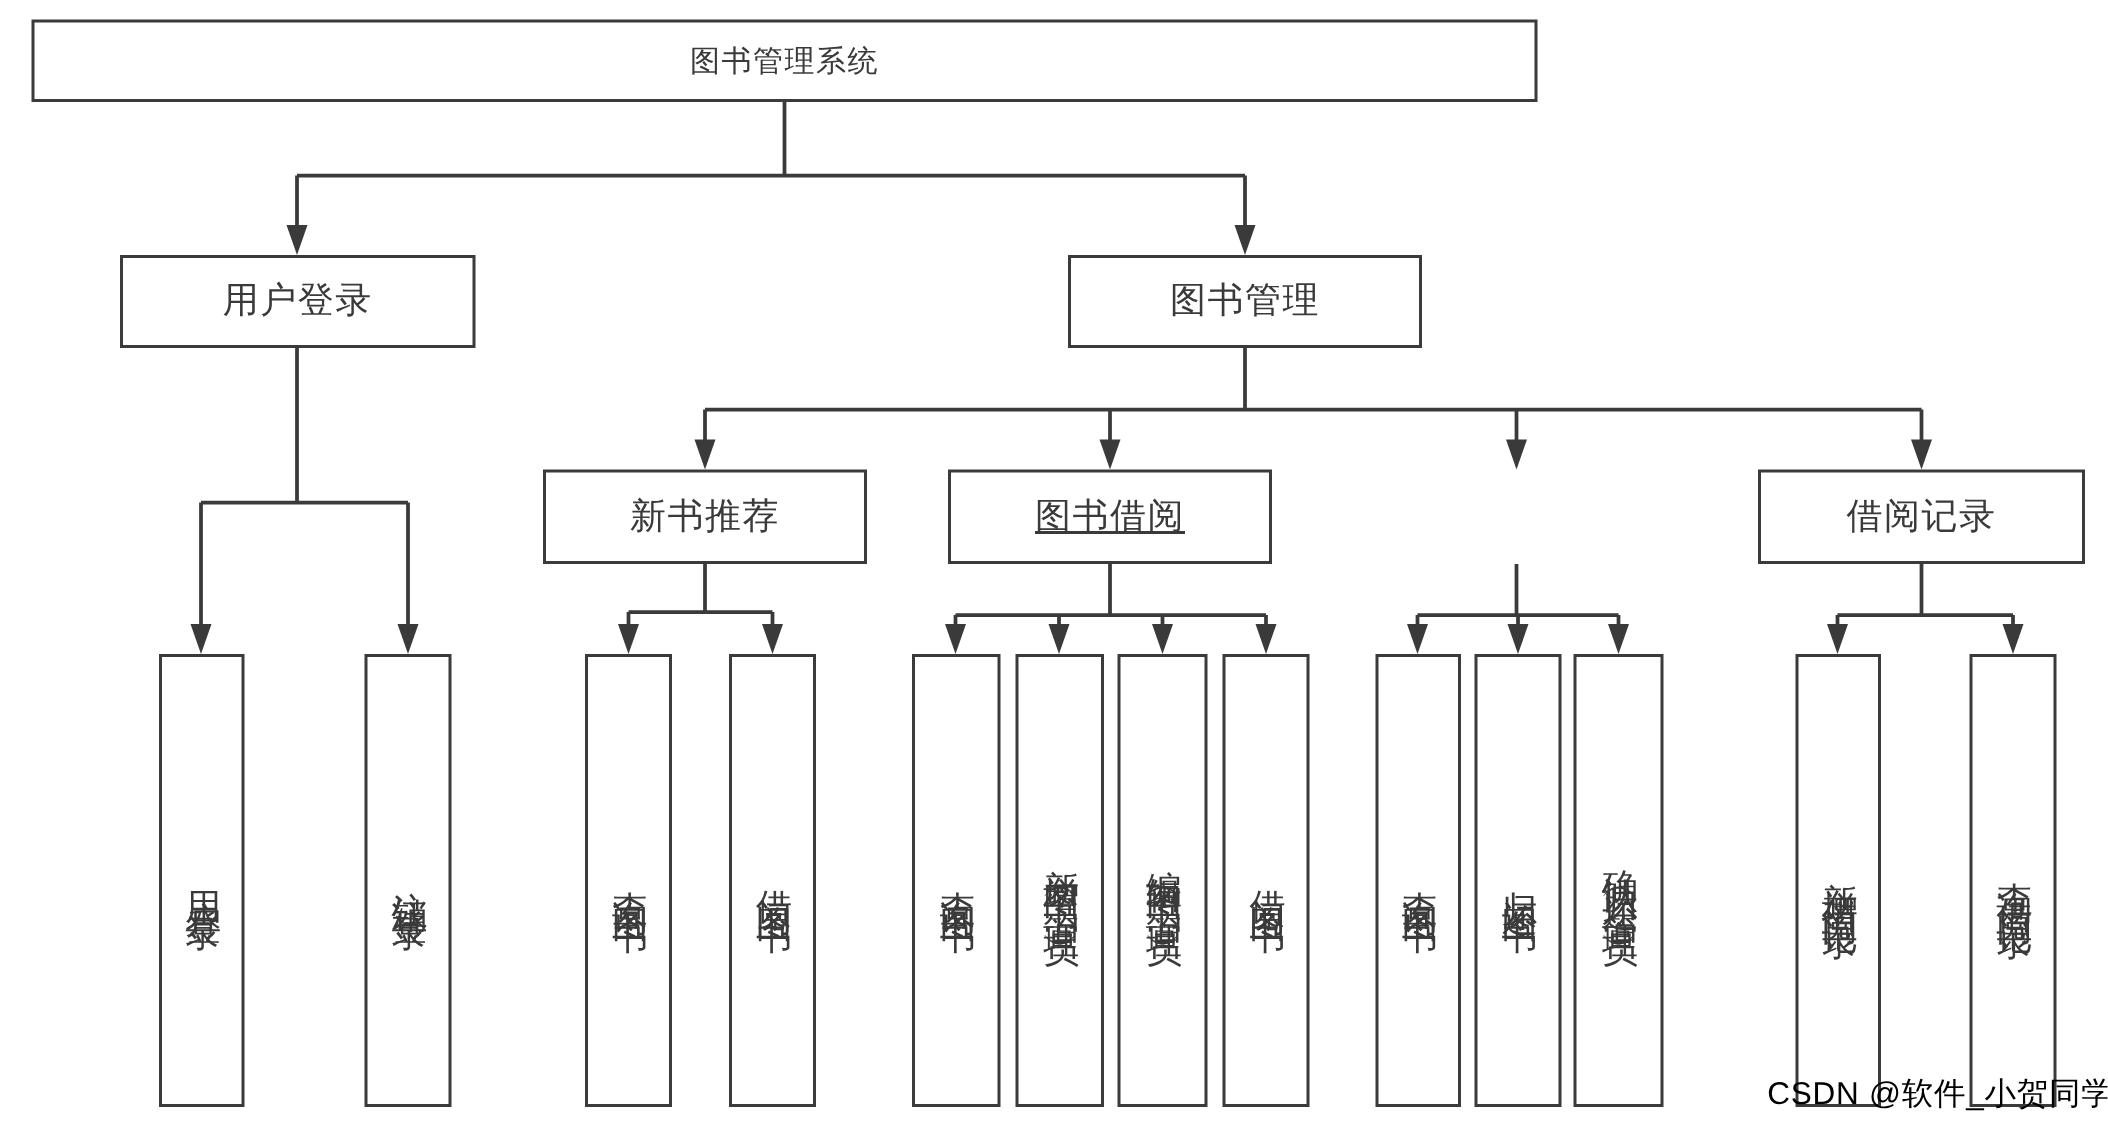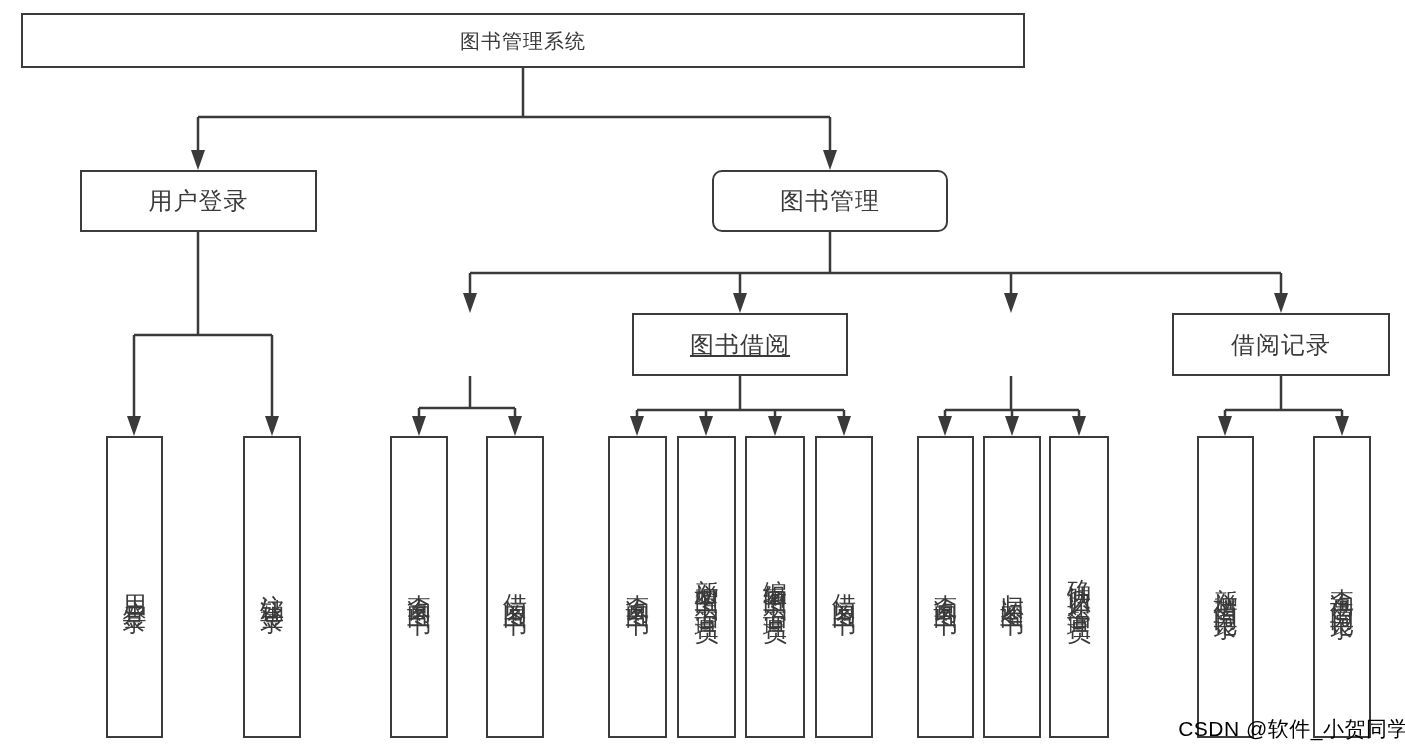--- a/index.html
+++ b/index.html
@@ -89,22 +89,23 @@
       <polygon points="1005,416 1019,416 1012,436"></polygon>
       <polygon points="1072,416 1086,416 1079,436"></polygon>
       <polygon points="1218,416 1232,416 1225,436"></polygon>
       <polygon points="1335,416 1349,416 1342,436"></polygon>
     </g>
   </svg>
 
   <div class="node h root" style="left:21px;top:13px;width:1004px;height:55px;">图书管理系统</div>
 
   <div class="node h" style="left:80px;top:170px;width:237px;height:62px;">用户登录</div>
-  <div class="node h" style="left:712px;top:170px;width:236px;height:62px;border-radius:10px;">图书管理</div>
+  <div class="node h" style="left:712px;top:170px;width:236px;height:62px;">图书管理</div>
 
+  <div class="node h" style="left:362px;top:313px;width:216px;height:63px;">新书推荐</div>
   <div class="node h" style="left:632px;top:313px;width:216px;height:63px;text-decoration:underline;">图书借阅</div>
   <div class="node h" style="left:1172px;top:313px;width:218px;height:63px;">借阅记录</div>
 
   <div class="node v" style="left:106px;top:436px;width:57px;height:302px;">用户登录</div>
   <div class="node v" style="left:243px;top:436px;width:58px;height:302px;">注销登录</div>
 
   <div class="node v" style="left:390px;top:436px;width:58px;height:302px;">查询图书</div>
   <div class="node v" style="left:486px;top:436px;width:58px;height:302px;">借阅图书</div>
 
   <div class="node v" style="left:608px;top:436px;width:59px;height:302px;">查询图书</div>

